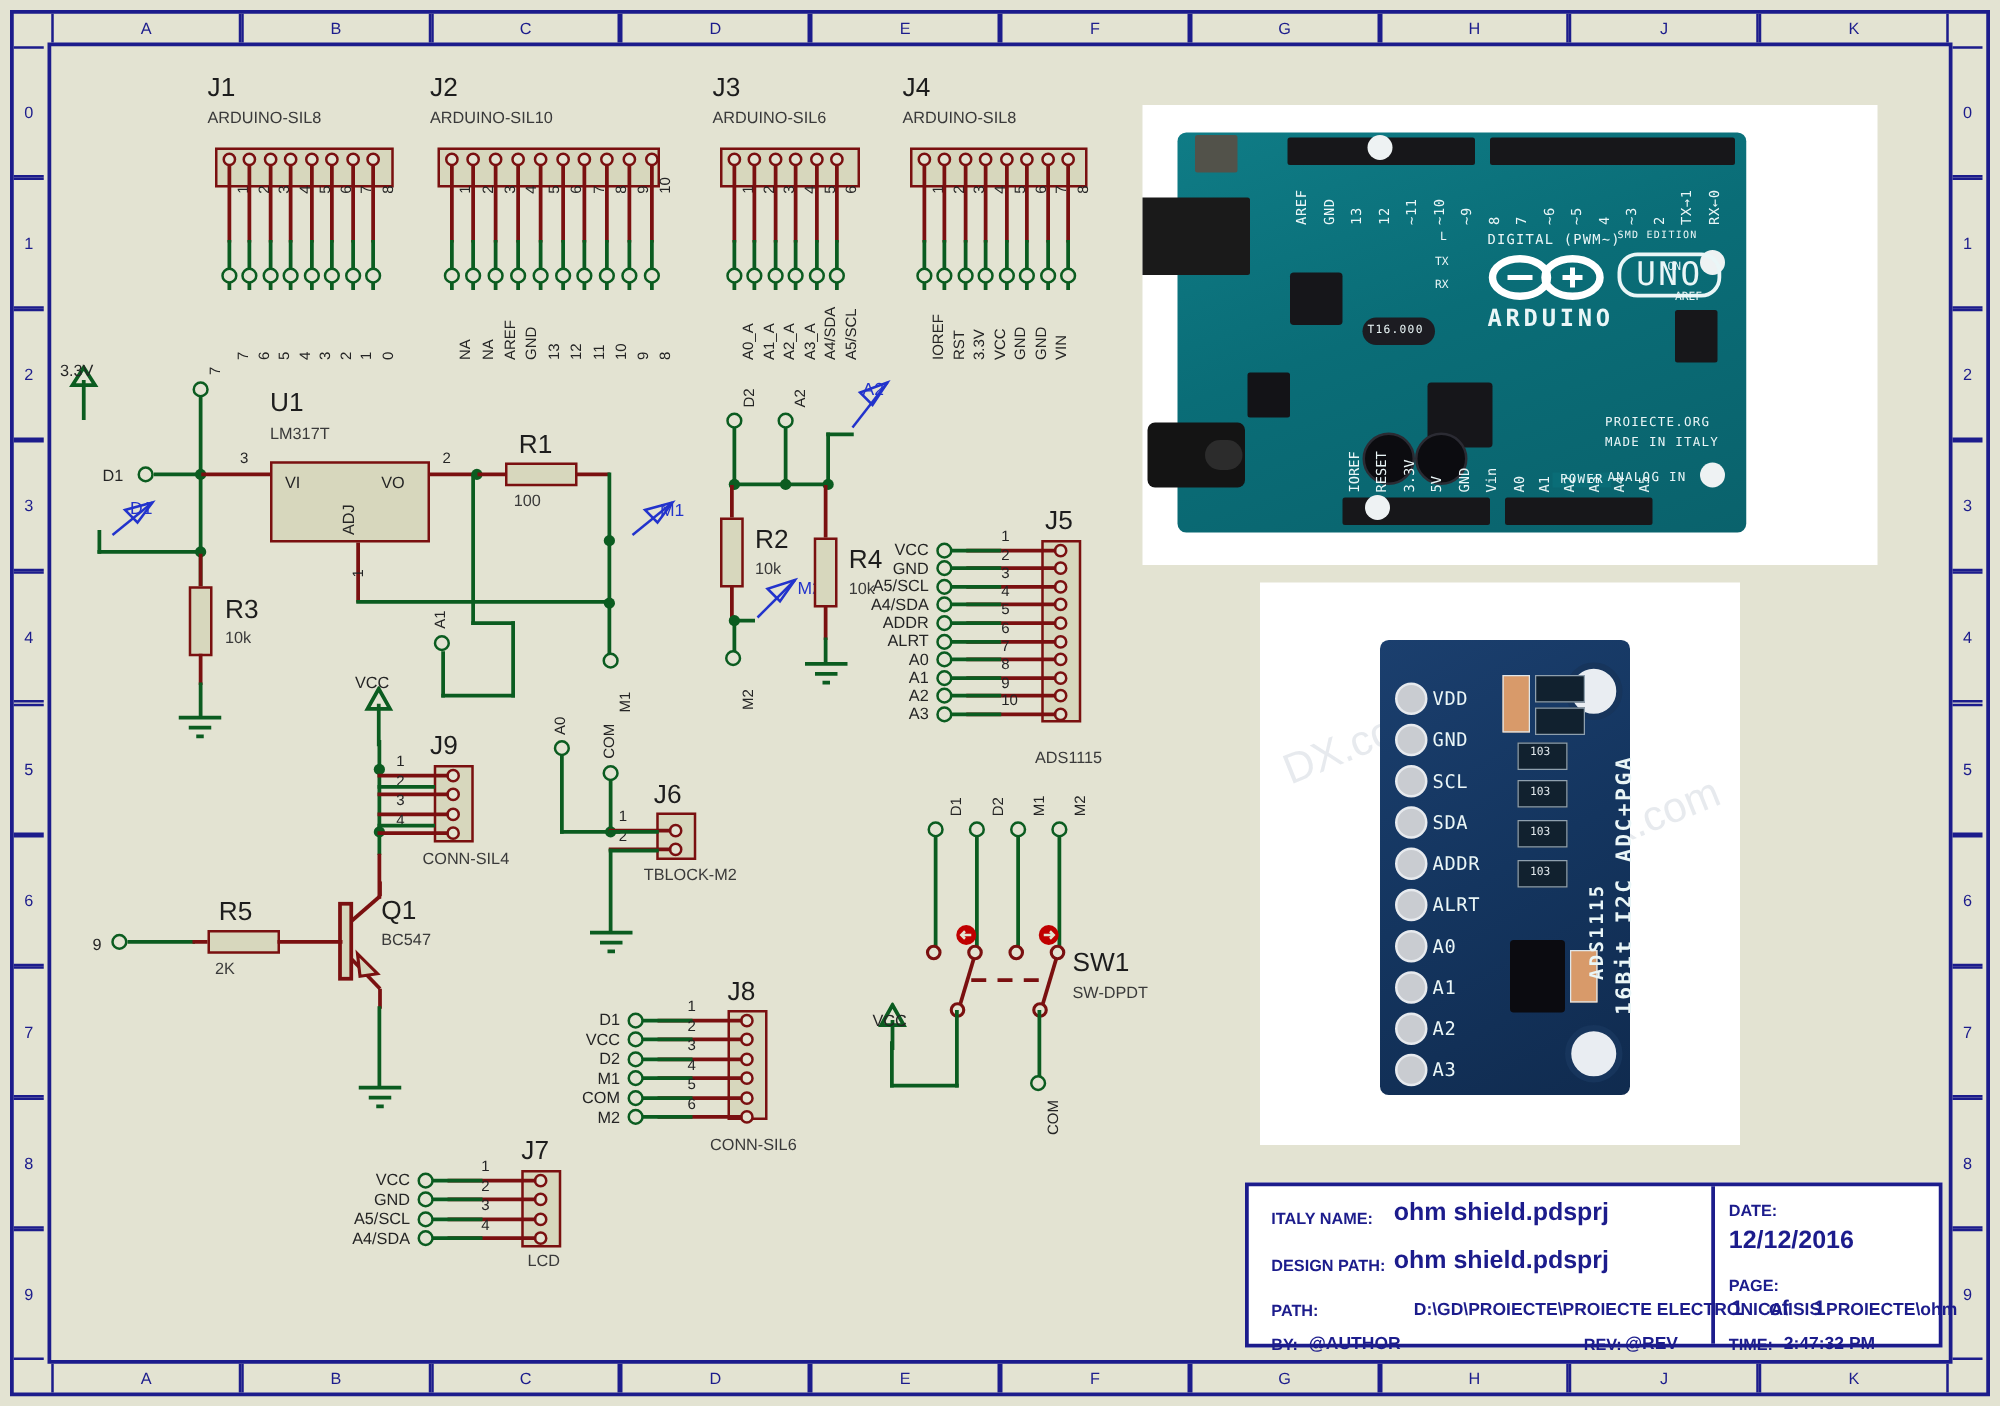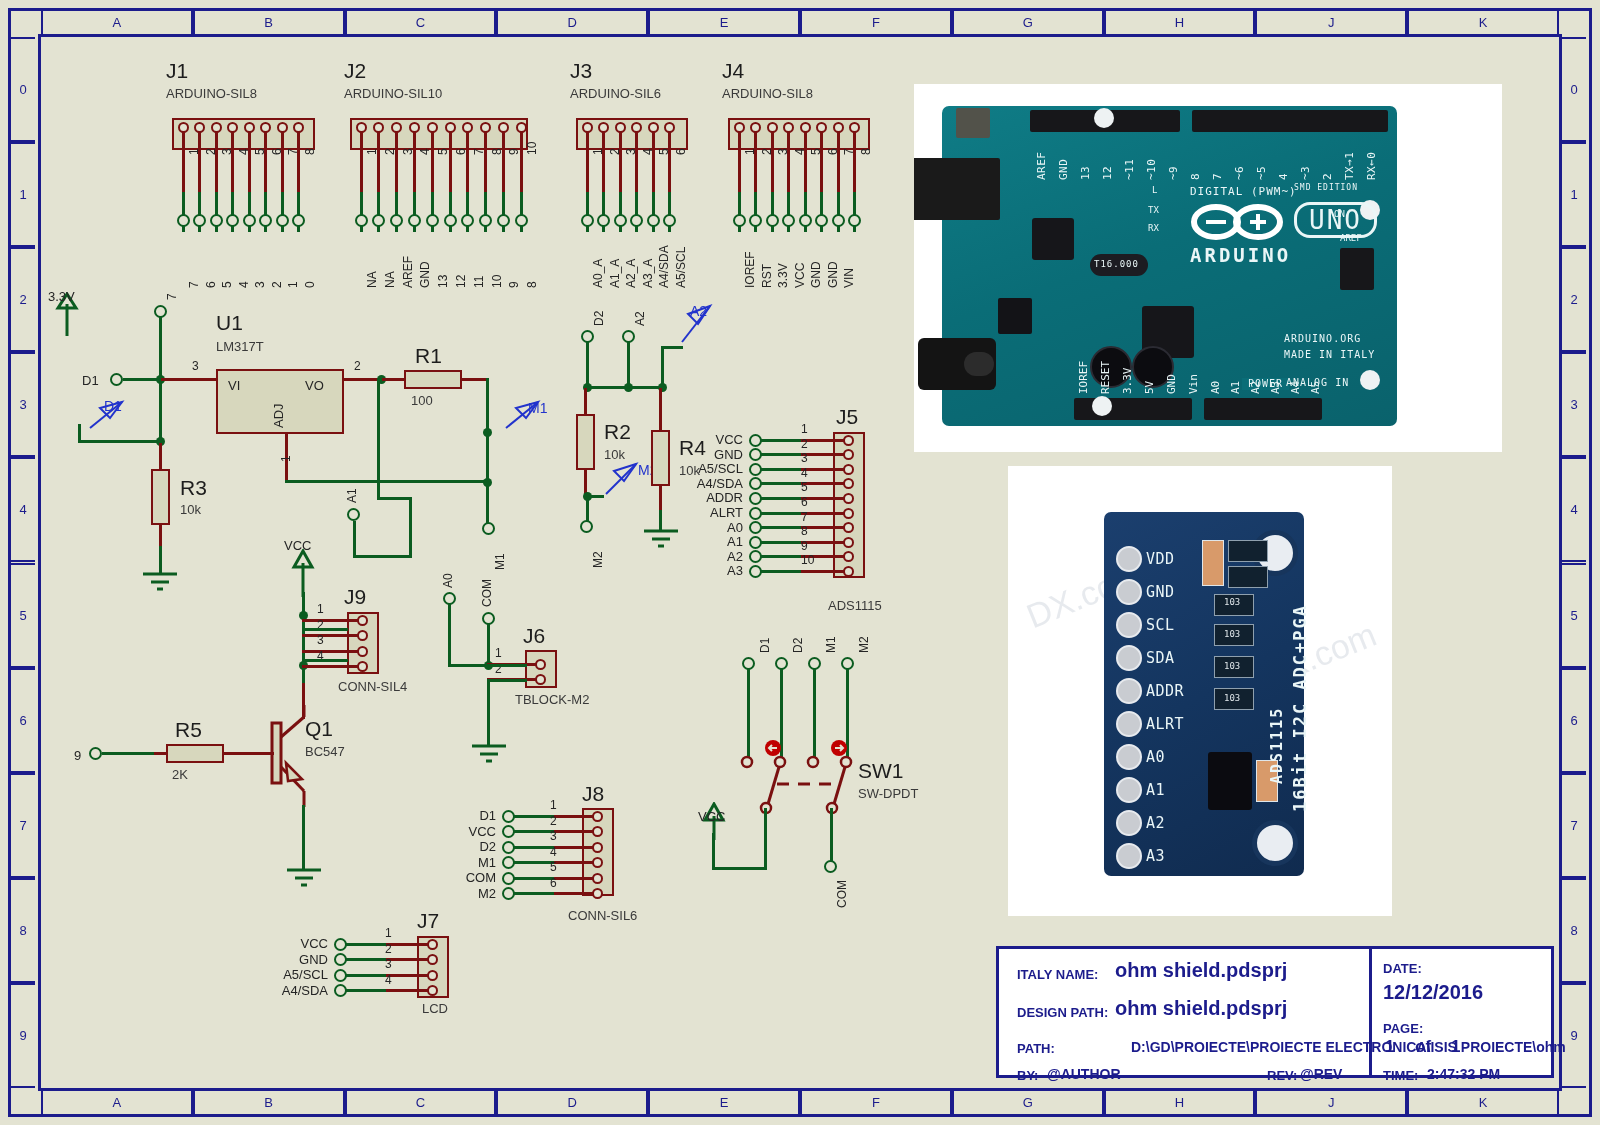--- a/index.html
+++ b/index.html
@@ -834,21 +834,21 @@
         <ellipse cx="26" cy="18" rx="22" ry="15" fill="none" stroke="#fff" stroke-width="6"></ellipse>
         <ellipse cx="68" cy="18" rx="22" ry="15" fill="none" stroke="#fff" stroke-width="6"></ellipse>
         <path d="M16 18 H36 M60 18 H76 M68 10 V26" stroke="#fff" stroke-width="4"></path>
       </svg>
       <div class="silk" style="left:248px;top:140px;font-size:19px;letter-spacing:3px;font-weight:bold">ARDUINO</div>
       <div class="silk" style="left:352px;top:96px;font-size:26px;letter-spacing:2px;border:3px solid #eaf6f7;border-radius:16px;padding:2px 12px">UNO</div>
       <div class="silk" style="left:352px;top:78px;font-size:8px;letter-spacing:1px">SMD EDITION</div>
       <div class="silk" style="left:248px;top:80px;font-size:11px;letter-spacing:1px">DIGITAL (PWM~)</div>
       <div class="silk" style="left:300px;top:272px;font-size:10px;letter-spacing:1px;background:#0a6d77;padding:1px 6px">POWER</div>
       <div class="silk" style="left:344px;top:272px;font-size:10px;letter-spacing:1px">ANALOG IN</div>
-      <div class="silk" style="left:342px;top:228px;font-size:10px;letter-spacing:1px">ARDUINO.ORG</div>
+      <div class="silk" style="left:342px;top:228px;font-size:10px;letter-spacing:1px">PROIECTE.ORG</div>
       <div class="silk" style="left:342px;top:244px;font-size:10px;letter-spacing:1px">MADE IN ITALY</div>
       <div class="silk" style="left:398px;top:128px;font-size:9px">AREF</div>
       <div class="silk" style="left:392px;top:104px;font-size:9px">ON</div>
       <div class="silk" style="left:206px;top:100px;font-size:9px">TX</div>
       <div class="silk" style="left:206px;top:118px;font-size:9px">RX</div>
       <div class="silk" style="left:210px;top:80px;font-size:9px">L</div>
       <div id="ardDigPins">
           <div class="silk vrot" style="left: 94px; top: 74px; font-size: 11px; letter-spacing: 0.5px;">AREF</div>
           <div class="silk vrot" style="left: 116px; top: 74px; font-size: 11px; letter-spacing: 0.5px;">GND</div>
           <div class="silk vrot" style="left: 138px; top: 74px; font-size: 11px; letter-spacing: 0.5px;">13</div>

